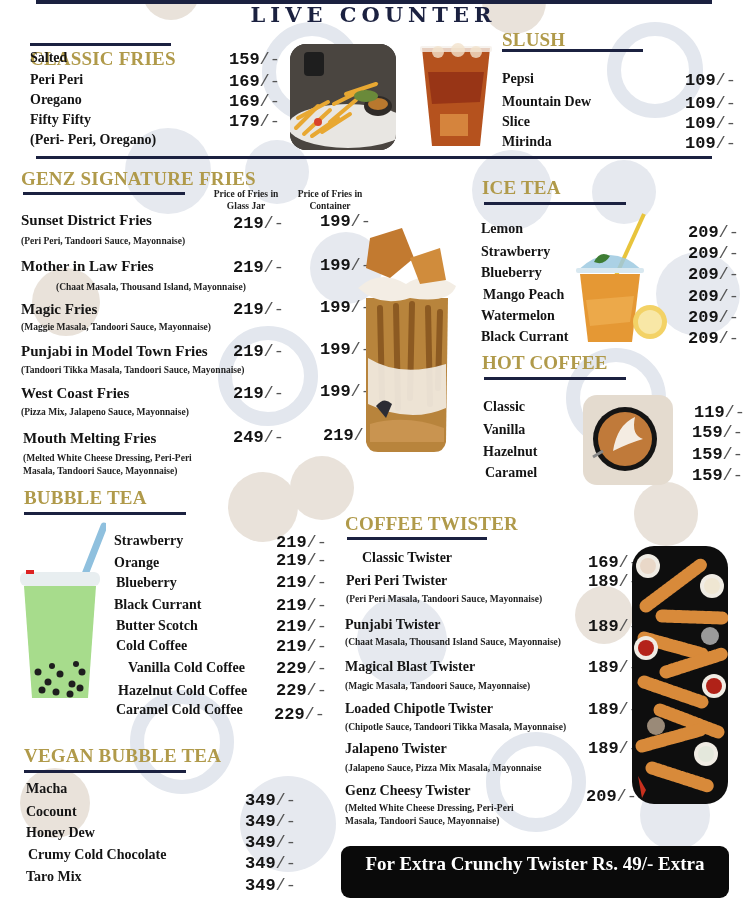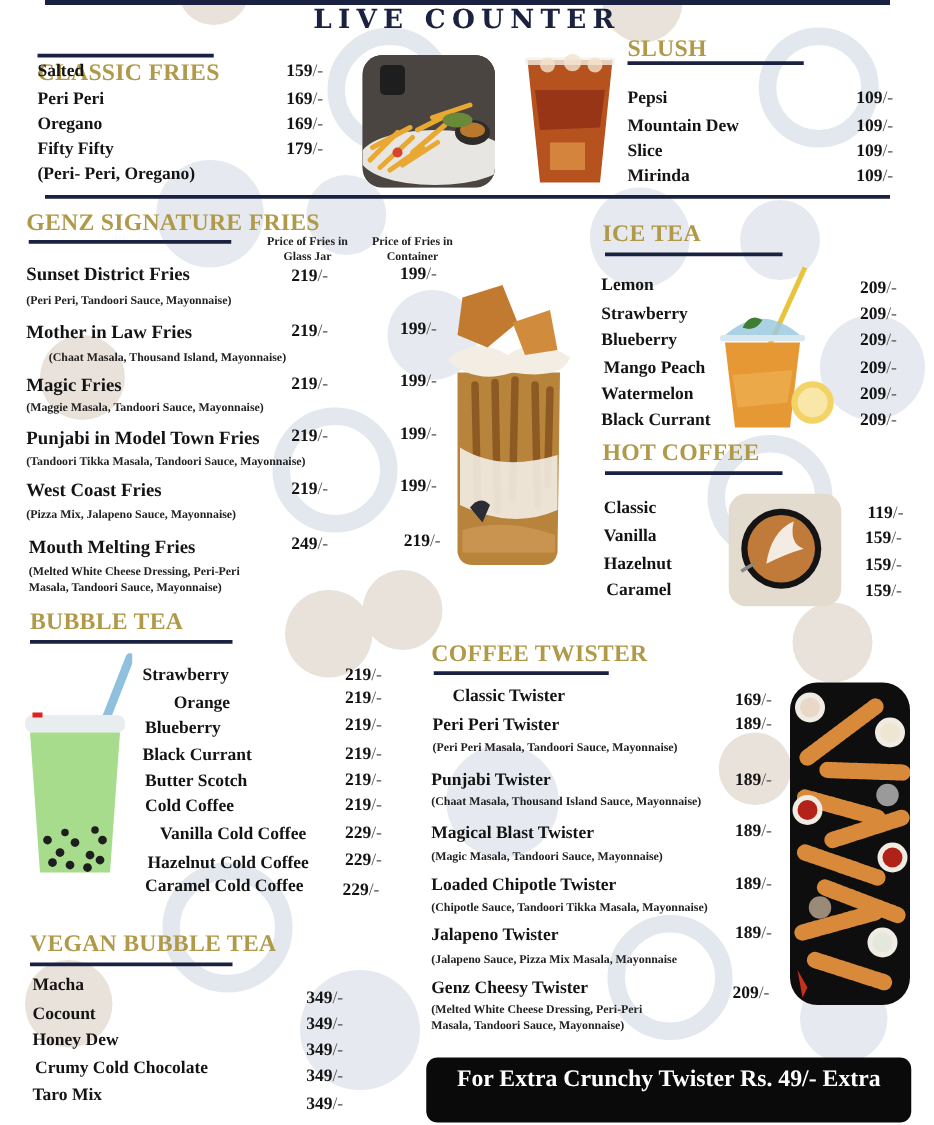--- a/index.html
+++ b/index.html
@@ -11,21 +11,21 @@
   .ring{border:14px solid #e3e7ee;background:transparent;box-sizing:border-box;}
   .top-rule{position:absolute;left:36px;top:0;width:676px;height:4px;background:#1b2140;}
   .hrule{position:absolute;height:3px;background:#1b2140;}
   .title{position:absolute;left:0;width:747px;top:2px;text-align:center;font-family:"DejaVu Serif",serif;
          font-weight:bold;font-size:21px;letter-spacing:5px;color:#1b2140;}
   .sec-title{position:absolute;font-family:"Liberation Serif",serif;font-weight:bold;font-size:19px;color:#b09a4a;letter-spacing:0.2px;}
   .sec-line{position:absolute;height:3px;background:#1b2140;}
   .item{position:absolute;font-family:"Liberation Serif",serif;font-weight:bold;font-size:14px;white-space:nowrap;color:#141414;}
   .item.lg{font-size:15px;}
   .desc{position:absolute;font-family:"Liberation Serif",serif;font-weight:bold;font-size:9.5px;white-space:nowrap;color:#222;line-height:13px;}
-  .price{position:absolute;font-family:Liberation Serif, serif;font-weight:bold;font-size:14px;white-space:nowrap;color:#141414;}
+  .price{position:absolute;font-family:Liberation Mono, monospace;font-weight:bold;font-size:17px;white-space:nowrap;color:#141414;}
   .price .suf{font-weight:normal;color:#555;}
   .colhead{position:absolute;font-family:"Liberation Serif",serif;font-weight:bold;font-size:9.5px;text-align:center;line-height:12px;color:#222;}
   .photo{position:absolute;overflow:hidden;}
   .banner{position:absolute;left:341px;top:846px;width:388px;height:52px;background:#0a0a0a;border-radius:9px;
           color:#fff;font-family:"Liberation Serif",serif;font-weight:bold;font-size:19px;text-align:center;line-height:36px;}
 </style>
 </head>
 <body>
 
 <div class="deco-circle fill-beige" style="left:142px;top:-38px;width:58px;height:58px;"></div>
@@ -118,21 +118,21 @@
 <div class="sec-line" style="left:23px;top:192px;width:162px;"></div>
 <div class="colhead" style="left:208px;top:188px;width:76px;">Price of Fries in Glass Jar</div>
 <div class="colhead" style="left:292px;top:188px;width:76px;">Price of Fries in Container</div>
 
 <div class="item lg" style="left:21px;top:212px;">Sunset District Fries</div>
 <div class="desc" style="left:21px;top:235px;">(Peri Peri, Tandoori Sauce, Mayonnaise)</div>
 <div class="price" style="left:233px;top:214px;"><span>219</span><span class="suf">/-</span></div>
 <div class="price" style="left:320px;top:212px;"><span>199</span><span class="suf">/-</span></div>
 
 <div class="item lg" style="left:21px;top:258px;">Mother in Law Fries</div>
-<div class="desc" style="left:20px;top:281px;padding-left:19px;">(Chaat Masala, Thousand Island, Mayonnaise)</div>
+<div class="desc" style="left:37px;top:281px;padding-left:19px;">(Chaat Masala, Thousand Island, Mayonnaise)</div>
 <div class="price" style="left:233px;top:258px;"><span>219</span><span class="suf">/-</span></div>
 <div class="price" style="left:320px;top:256px;"><span>199</span><span class="suf">/-</span></div>
 
 <div class="item lg" style="left:21px;top:301px;">Magic Fries</div>
 <div class="desc" style="left:21px;top:321px;">(Maggie Masala, Tandoori Sauce, Mayonnaise)</div>
 <div class="price" style="left:233px;top:300px;"><span>219</span><span class="suf">/-</span></div>
 <div class="price" style="left:320px;top:298px;"><span>199</span><span class="suf">/-</span></div>
 
 <div class="item lg" style="left:21px;top:343px;">Punjabi in Model Town Fries</div>
 <div class="desc" style="left:21px;top:364px;">(Tandoori Tikka Masala, Tandoori Sauce, Mayonnaise)</div>
@@ -238,21 +238,21 @@
         <circle cx="52" cy="172" r="3.5"></circle>
         <circle cx="62" cy="166" r="3.5"></circle>
       <circle cx="34" cy="144" r="3"></circle>
         <circle cx="58" cy="142" r="3"></circle>
     </g>
   </svg>
 </div>
 
 <div class="item" style="left:114px;top:533px;">Strawberry</div>
 <div class="price" style="left:276px;top:533px;"><span>219</span><span class="suf">/-</span></div>
-<div class="item" style="left:114px;top:555px;margin-left:25px;">Orange</div>
+<div class="item" style="left:114px;top:555px;">Orange</div>
 <div class="price" style="left:276px;top:551px;"><span>219</span><span class="suf">/-</span></div>
 <div class="item" style="left:116px;top:575px;">Blueberry</div>
 <div class="price" style="left:276px;top:573px;"><span>219</span><span class="suf">/-</span></div>
 <div class="item" style="left:114px;top:597px;">Black Currant</div>
 <div class="price" style="left:276px;top:596px;"><span>219</span><span class="suf">/-</span></div>
 <div class="item" style="left:116px;top:618px;">Butter Scotch</div>
 <div class="price" style="left:276px;top:617px;"><span>219</span><span class="suf">/-</span></div>
 <div class="item" style="left:116px;top:638px;">Cold Coffee</div>
 <div class="price" style="left:276px;top:637px;"><span>219</span><span class="suf">/-</span></div>
 <div class="item" style="left:128px;top:660px;">Vanilla Cold Coffee</div>

